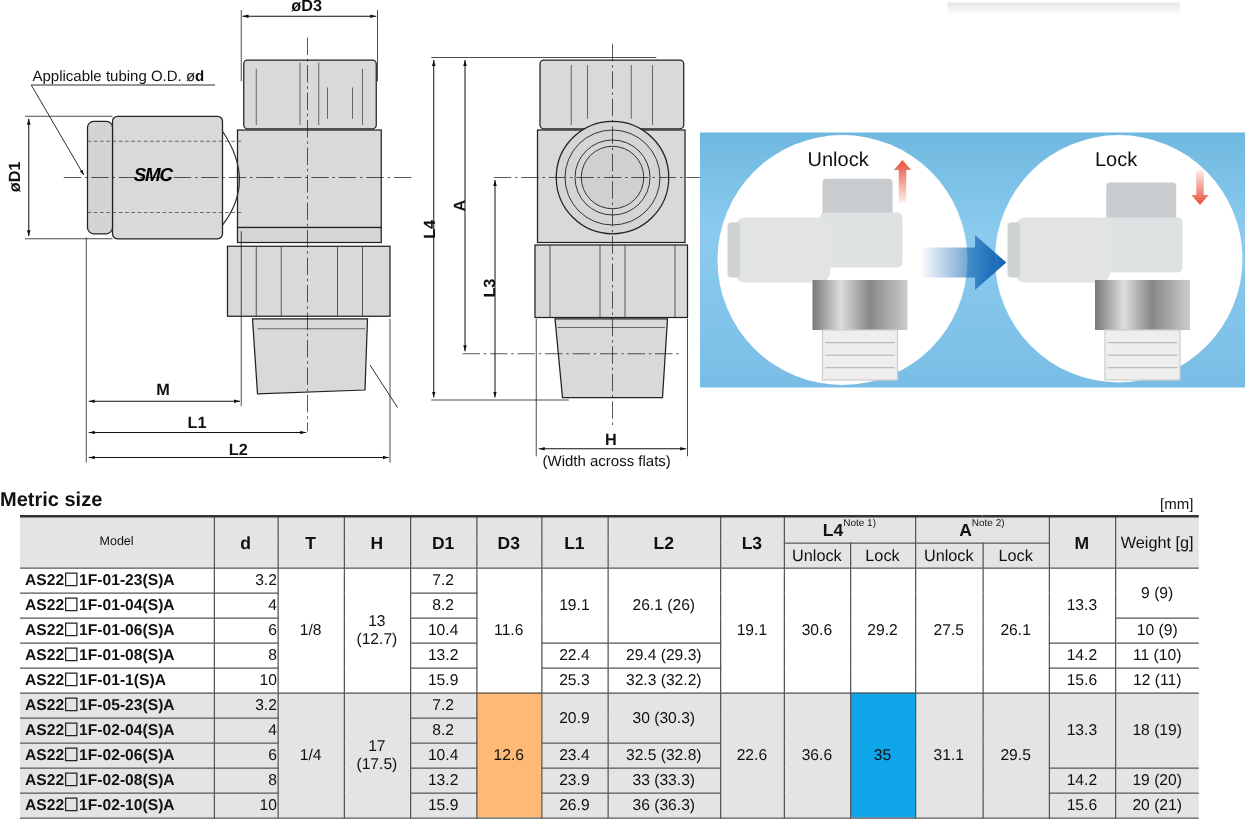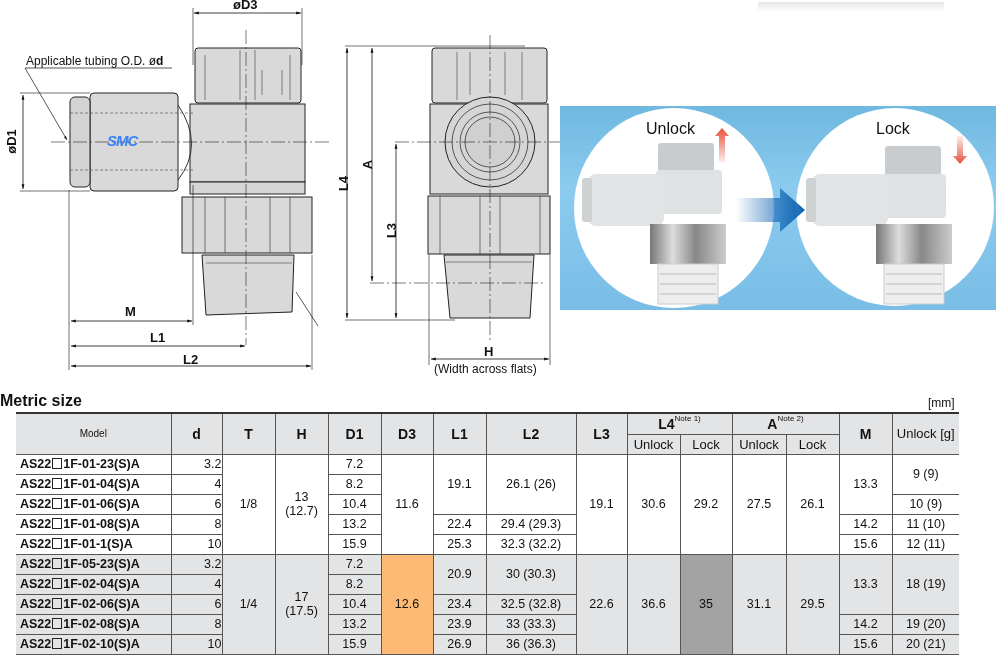--- a/index.html
+++ b/index.html
@@ -83,21 +83,21 @@
   <line x1="69" y1="190" x2="69" y2="370" stroke="#111" stroke-width="0.6"></line>
   <line x1="193" y1="185" x2="193" y2="325" stroke="#111" stroke-width="0.6"></line>
   <line x1="312" y1="255" x2="312" y2="370" stroke="#111" stroke-width="0.6"></line>
   <line x1="71" y1="321" x2="192" y2="321" stroke="#111" stroke-width="0.8" marker-start="url(#ar)" marker-end="url(#ar)"></line>
   <line x1="71" y1="346" x2="245" y2="346" stroke="#111" stroke-width="0.8" marker-start="url(#ar)" marker-end="url(#ar)"></line>
   <line x1="71" y1="366" x2="311" y2="366" stroke="#111" stroke-width="0.8" marker-start="url(#ar)" marker-end="url(#ar)"></line>
 </svg>
 <div class="label bold" style="left:233px;top:-3px;font-size:13px;">øD3</div>
 <div class="label" style="left:26px;top:54px;font-size:12px;"><span>Applicable tubing O.D. ø</span><b>d</b></div>
 <div class="label bold" style="left:-1px;top:134px;font-size:13px;transform:rotate(-90deg);">øD1</div>
-<div class="label bold" style="left:107px;top:132px;font-size:15px;color:#3b82f6;font-style:italic;letter-spacing:-1px;">SMC</div>
+<div class="label bold" style="left:107px;top:132px;font-size:15px;color:#000000;font-style:italic;letter-spacing:-1px;">SMC</div>
 <div class="label bold" style="left:125px;top:304px;font-size:13px;">M</div>
 <div class="label bold" style="left:150px;top:330px;font-size:13px;">L1</div>
 <div class="label bold" style="left:183px;top:352px;font-size:13px;">L2</div>
 
 <svg class="drawing" style="left:330px;" width="230" height="380" viewBox="0 0 230 380">
   <defs>
     <marker id="ar2" viewBox="0 0 10 10" refX="10" refY="5" markerWidth="6" markerHeight="6" orient="auto-start-reverse">
       <path d="M0,2 L10,5 L0,8 z" fill="#111"></path>
     </marker>
   </defs>
@@ -232,21 +232,21 @@
       <th rowspan="2" class="b">T</th>
       <th rowspan="2" class="b">H</th>
       <th rowspan="2" class="b">D1</th>
       <th rowspan="2" class="b">D3</th>
       <th rowspan="2" class="b">L1</th>
       <th rowspan="2" class="b">L2</th>
       <th rowspan="2" class="b">L3</th>
       <th colspan="2" class="b"><span>L4</span><sup>Note 1)</sup></th>
       <th colspan="2" class="b"><span>A</span><sup>Note 2)</sup></th>
       <th rowspan="2" class="b">M</th>
-      <th rowspan="2" style="font-size:13px">Unlock [g]</th>
+      <th rowspan="2" style="font-size:13px">Weight [g]</th>
     </tr>
     <tr style="height:20px">
       <th style="font-size:13px">Unlock</th>
       <th style="font-size:13px">Lock</th>
       <th style="font-size:13px">Unlock</th>
       <th style="font-size:13px">Lock</th>
     </tr>
   </thead>
   <tbody>
 
@@ -307,21 +307,21 @@
       <td rowspan="5" style="background:#e3e4e6">
           <div>17</div>
           <div>(17.5)</div>
         </td>
       <td>7.2</td>
       <td rowspan="5" style="background:#fdba74">12.6</td>
       <td rowspan="2">20.9</td>
       <td rowspan="2">30 (30.3)</td>
       <td rowspan="5" style="background:#e3e4e6">22.6</td>
       <td rowspan="5" style="background:#e3e4e6">36.6</td>
-      <td rowspan="5" style="background:#a3a3a3">35</td>
+      <td rowspan="5" style="background:#0ea5e9">35</td>
       <td rowspan="5" style="background:#e3e4e6">31.1</td>
       <td rowspan="5" style="background:#e3e4e6">29.5</td>
       <td rowspan="3">13.3</td>
       <td rowspan="3">18 (19)</td>
     </tr>
     <tr class="g2">
       <td class="model"><span>AS22</span><span class="sq"></span><span>1F-02-04(S)A</span></td>
       <td class="left">4</td>
       <td>8.2</td>
     </tr>

